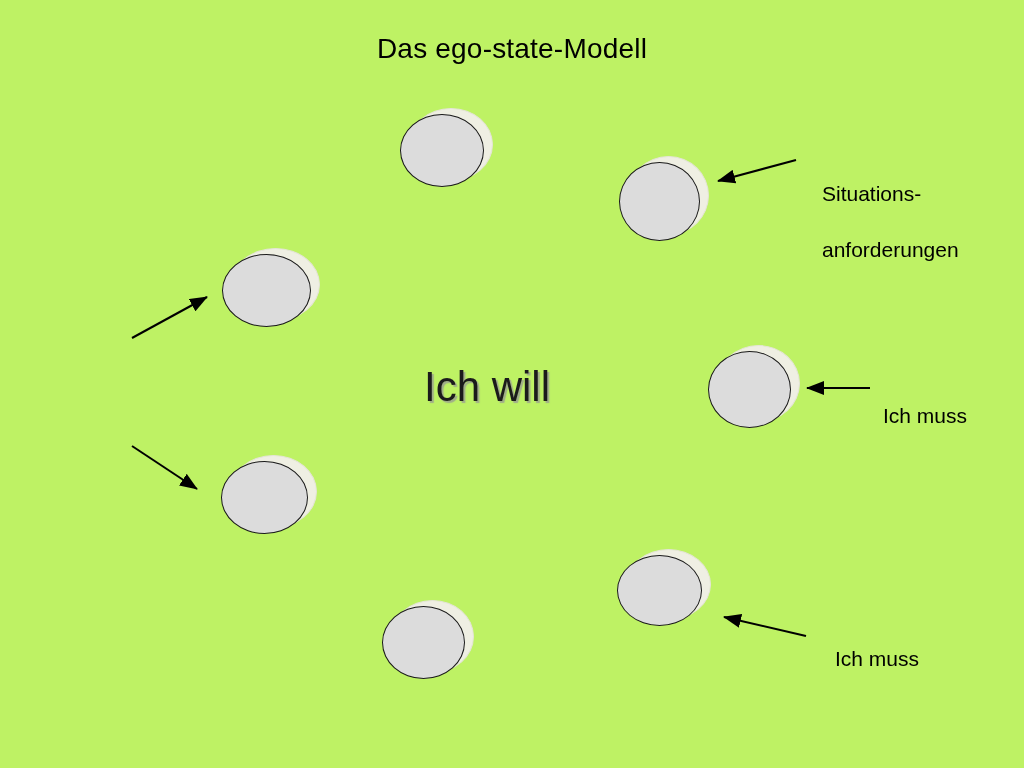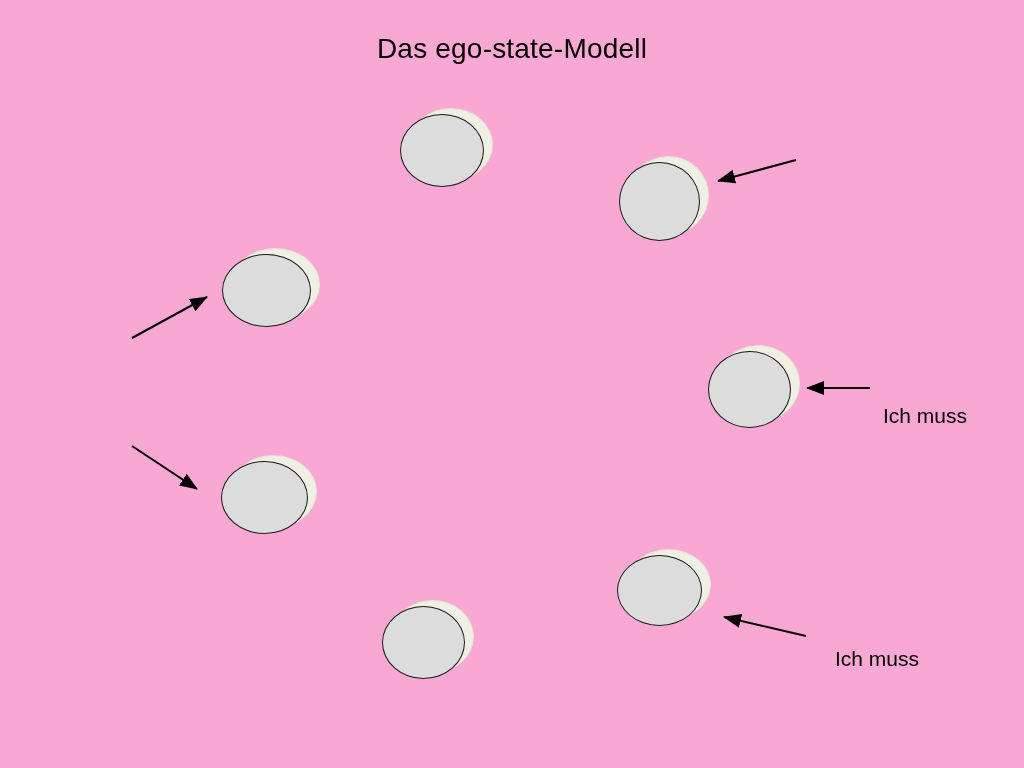--- a/index.html
+++ b/index.html
@@ -9,21 +9,21 @@
     background: #ffffff;
   }
   body {
     font-family: "Liberation Sans", sans-serif;
     color: #000000;
   }
   #slide {
     position: relative;
     width: 1024px;
     height: 768px;
-    background: #f9a8d4;
+    background: #bef264;
     overflow: hidden;
   }
   
   #slide-title {
     position: absolute;
     left: 0;
     top: 32px;
     width: 1024px;
     text-align: center;
     font-size: 28px;
@@ -93,21 +93,26 @@
   <div class="ego-node-shadow" style="left:391px; top:600px; width:83px; height:73px;"></div>
 
   <div class="ego-node" style="left:400px; top:114px; width:84px; height:73px;"></div>
   <div class="ego-node" style="left:619px; top:162px; width:81px; height:79px;"></div>
   <div class="ego-node" style="left:222px; top:254px; width:89px; height:73px;"></div>
   <div class="ego-node" style="left:708px; top:351px; width:83px; height:77px;"></div>
   <div class="ego-node" style="left:221px; top:461px; width:87px; height:73px;"></div>
   <div class="ego-node" style="left:617px; top:555px; width:85px; height:71px;"></div>
   <div class="ego-node" style="left:382px; top:606px; width:83px; height:73px;"></div>
 
+  <div id="center-statement" style="left:424px; top:363px;">Ich will</div>
 
+  <div class="label" style="left:822px; top:152px; width:200px;">
+    <span>Situations-</span><br>
+    <span>anforderungen</span>
+  </div>
 
 
   <div class="label" style="left:883px; top:374px;">
     <span>Ich muss</span>
   </div>
 
   <div class="label" style="left:835px; top:617px;">
     <span>Ich muss</span>
   </div>
 

